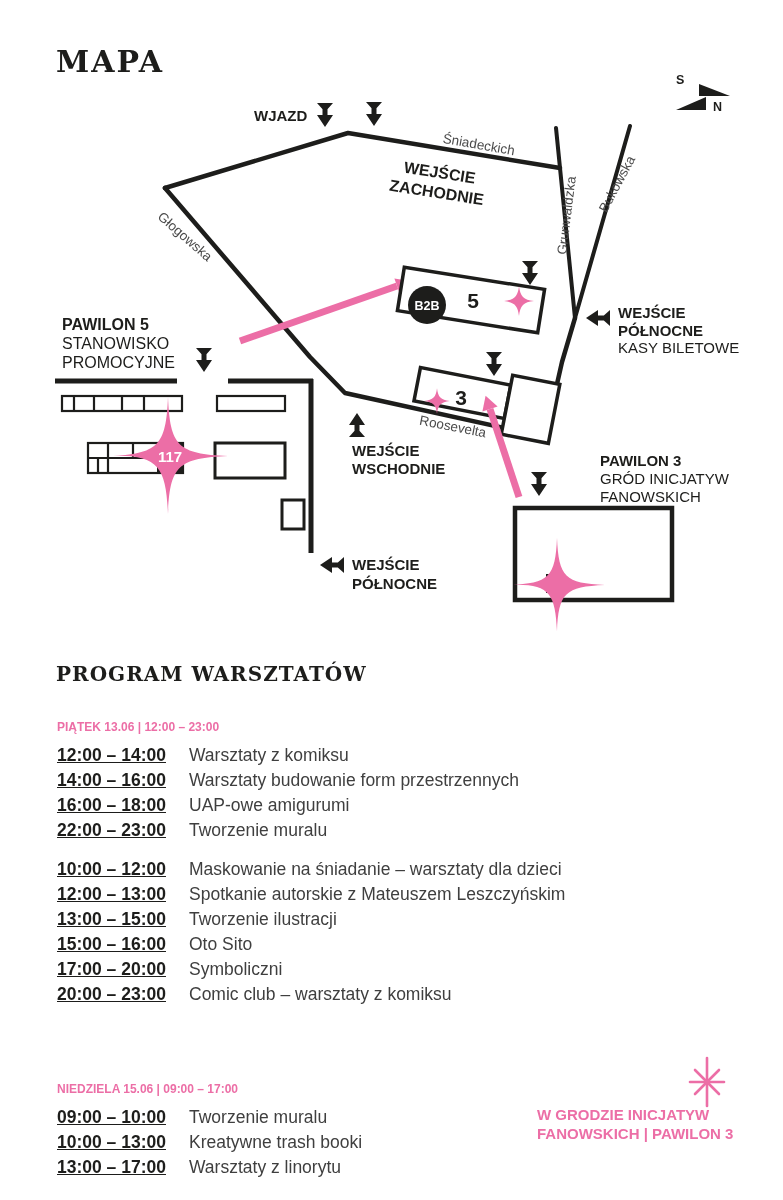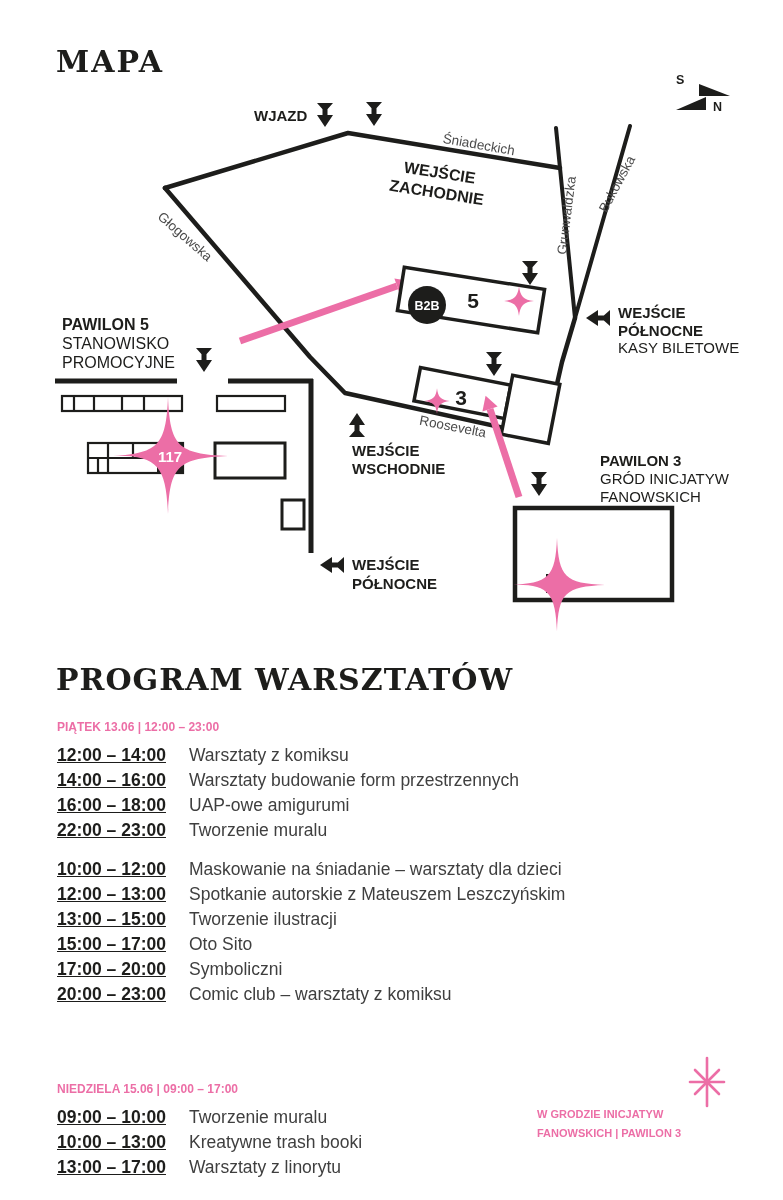--- a/index.html
+++ b/index.html
@@ -1,38 +1,38 @@
 <!DOCTYPE html>
 <html><head>
 <meta charset="utf-8">
 <style>
   html,body{margin:0;padding:0;background:#ffffff;}
   #page{position:relative;width:783px;height:1200px;background:#ffffff;overflow:hidden;
         font-family:"Liberation Sans",sans-serif;color:#1d1d1b;}
   .abs{position:absolute;}
   .deco{font-family:"DejaVu Serif",serif;font-weight:900;color:#1d1d1b;}
   #map-title{left:56px;top:44px;font-size:30px;letter-spacing:2px;}
-  #program-title{left:56px;top:662px;font-size:30px;letter-spacing:1px;}
+  #program-title{left:56px;top:662px;font-size:20px;letter-spacing:1px;}
   
   svg text{font-family:"Liberation Sans",sans-serif;fill:#1d1d1b;}
   .t-b15{font-size:15px;font-weight:bold;}
   .t-r15{font-size:15px;}
   .t-b16{font-size:16px;font-weight:bold;}
   .t-r16{font-size:16px;}
   .street{font-size:13.5px;fill:#4b4b4b;}
   .t-num{font-size:21px;font-weight:600;}
   .t-wht{fill:#ffffff;font-weight:bold;}
   .t-compass{font-size:12.5px;font-weight:bold;}
   
   .section{position:absolute;left:57px;width:690px;}
   .sec-head{color:#ec6ea6;font-weight:bold;font-size:12px;line-height:25px;margin-bottom:3px;}
   .row{line-height:25px;font-size:17.5px;white-space:nowrap;}
   .time{font-weight:bold;color:#1d1d1b;display:inline-block;width:132px;text-decoration:underline;}
   .wtitle{color:#3f3f3f;}
-  #footnote{left:537px;top:1105px;color:#ec6ea6;font-weight:bold;font-size:11px;line-height:19px;}
+  #footnote{left:537px;top:1105px;color:#ec6ea6;font-weight:bold;font-size:15px;line-height:19px;}
 </style>
 </head>
 <body>
 
 <div id="page">
 
   <div class="abs deco" id="map-title">MAPA</div>
 
   <svg class="abs" style="left:0;top:0" width="783" height="655" viewBox="0 0 783 655">
     <defs>
@@ -171,21 +171,21 @@
     <div class="row"><span class="time">12:00 – 14:00</span><span class="wtitle">Warsztaty z komiksu</span></div>
     <div class="row"><span class="time">14:00 – 16:00</span><span class="wtitle">Warsztaty budowanie form przestrzennych</span></div>
     <div class="row"><span class="time">16:00 – 18:00</span><span class="wtitle">UAP-owe amigurumi</span></div>
     <div class="row"><span class="time">22:00 – 23:00</span><span class="wtitle">Tworzenie muralu</span></div>
   </div>
 
   <div class="section" style="top:857px">
     <div class="row"><span class="time">10:00 – 12:00</span><span class="wtitle">Maskowanie na śniadanie – warsztaty dla dzieci</span></div>
     <div class="row"><span class="time">12:00 – 13:00</span><span class="wtitle">Spotkanie autorskie z Mateuszem Leszczyńskim</span></div>
     <div class="row"><span class="time">13:00 – 15:00</span><span class="wtitle">Tworzenie ilustracji</span></div>
-    <div class="row"><span class="time">15:00 – 17:00</span><span class="wtitle">Oto Sito</span></div>
+    <div class="row"><span class="time">15:00 – 16:00</span><span class="wtitle">Oto Sito</span></div>
     <div class="row"><span class="time">17:00 – 20:00</span><span class="wtitle">Symboliczni</span></div>
     <div class="row"><span class="time">20:00 – 23:00</span><span class="wtitle">Comic club – warsztaty z komiksu</span></div>
   </div>
 
   <div class="section" style="top:1077px">
     <div class="sec-head">NIEDZIELA 15.06 | 09:00 – 17:00</div>
     <div class="row"><span class="time">09:00 – 10:00</span><span class="wtitle">Tworzenie muralu</span></div>
     <div class="row"><span class="time">10:00 – 13:00</span><span class="wtitle">Kreatywne trash booki</span></div>
     <div class="row"><span class="time">13:00 – 17:00</span><span class="wtitle">Warsztaty z linorytu</span></div>
   </div>

